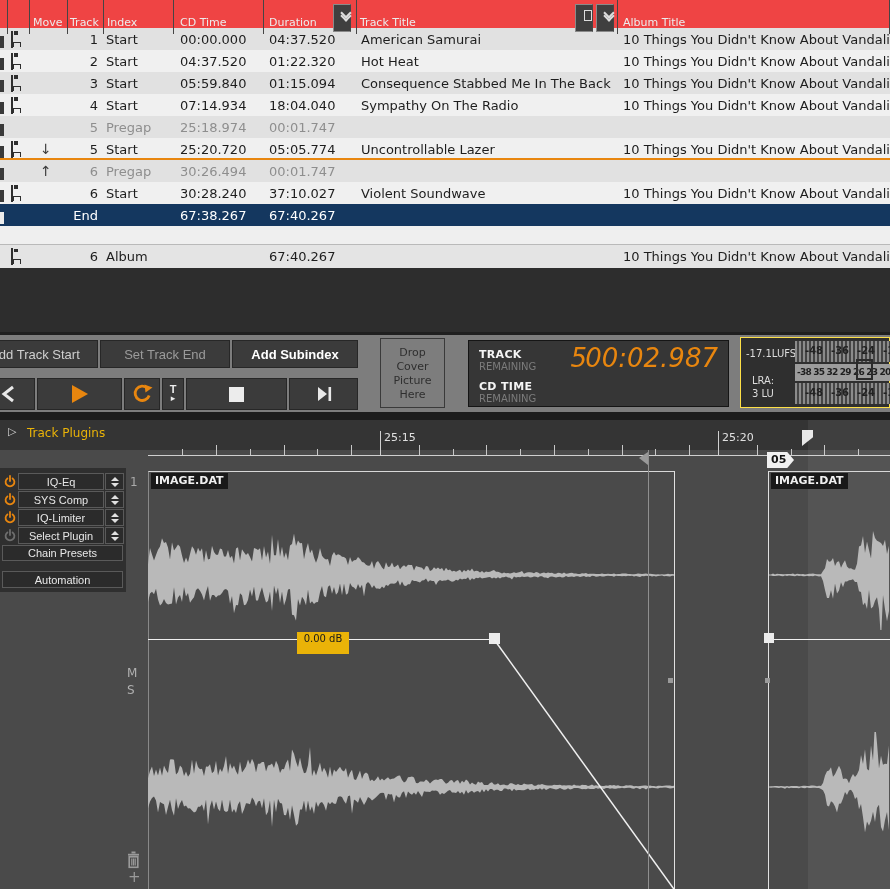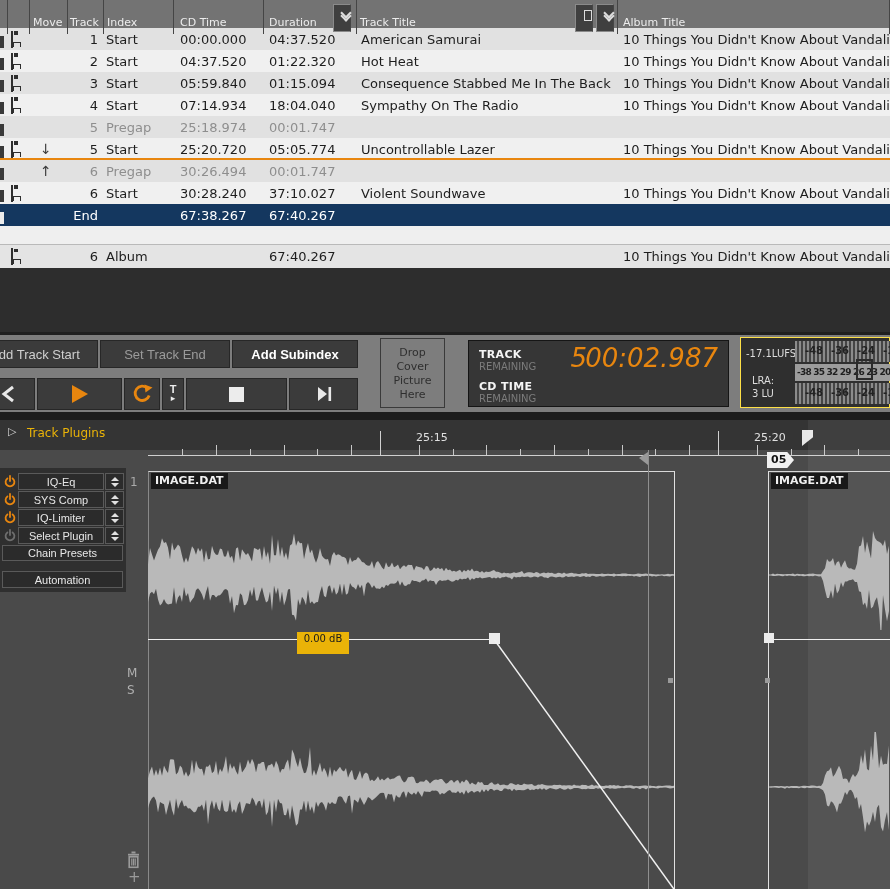--- a/index.html
+++ b/index.html
@@ -2,21 +2,21 @@
 <html><head>
 <meta charset="utf-8">
 <style>
   * { box-sizing: border-box; margin: 0; padding: 0; }
   html,body { width:890px; height:889px; overflow:hidden; background:#7d7d7d;
     font-family:"DejaVu Sans", sans-serif; }
 
   
   #cue { position:absolute; top:0; left:0; width:890px; height:332px; background:#2d2d2d; }
   .grid { display:grid; grid-template-columns:8px 22px 38px 36px 70px 90px 93px 261px 272px; width:890px; }
-  #cue-header { height:28px; background:#737373; color:#ececec; font-size:11px; align-items:end; position:relative; }
+  #cue-header { height:28px; background:#ef4444; color:#ececec; font-size:11px; align-items:end; position:relative; }
   #cue-header > div { padding-bottom:5px; border-right:1px solid #454545; height:100%; display:flex; align-items:flex-end; }
   .h-move{padding-left:3px;} .h-track{padding-left:2px;} .h-index{padding-left:3px;margin-top:16px;}
   .h-cd{padding-left:6px;} .h-dur{padding-left:5px;} .h-title{padding-left:3px;} .h-album{padding-left:5px;}
   .hicon { position:absolute; width:18px; height:16px; top:4px; background:#3f3f3f; border:1px solid #8a8a8a;
     display:flex; flex-direction:column; align-items:center; justify-content:center; }
   .chev { width:8px; height:8px; border-right:2px solid #ddd; border-bottom:2px solid #ddd; transform:rotate(45deg); margin-top:-5px; }
   .chev:first-child { margin-top:-2px; }
   .pageic { width:8px; height:11px; border:1.5px solid #ddd; background:#3f3f3f; }
 
   .r { height:22px; background:#f0f0f0; color:#1d1d1d; font-size:13px; align-items:center; }
@@ -68,21 +68,21 @@
 
   
   #editor { position:absolute; top:412px; left:0; width:890px; height:477px; background:#4a4a4a; overflow:hidden; }
   #ed-darktop { position:absolute; top:0; left:0; width:890px; height:8px; background:#1d1d1d; }
   #ed-head { position:absolute; top:8px; left:0; width:890px; height:30px; background:#343434; }
   #tp-tri { position:absolute; left:8px; top:5px; color:#ddd; font-size:11px; }
   #tp-title { position:absolute; left:27px; top:6px; color:#eab308; font-size:12px; }
   #ruler-line { position:absolute; left:148px; top:34.5px; width:742px; height:1.5px; background:#d0d0d0; }
   .tick { position:absolute; width:1px; background:#c8c8c8; }
   .major { position:absolute; width:1px; top:11px; height:24px; background:#d0d0d0; }
-  .mlabel { position:absolute; top:11px; color:#e0e0e0; font-size:11px;margin-left:32px; }
+  .mlabel { position:absolute; top:11px; color:#e0e0e0; font-size:11px; }
   #flag { position:absolute; left:802px; top:10px; width:11px; height:16px; background:#e8e8e8;
     clip-path:polygon(0 0,100% 0,100% 45%,0 100%); }
   #lightband { position:absolute; left:808px; top:8px; width:82px; height:469px; background:rgba(255,255,255,0.06); }
 
   
   #rack { position:absolute; left:0; top:56px; width:126px; height:124px; background:#2f2f2f; }
   .slot { position:absolute; left:0; width:126px; height:17px; }
   .pwr { position:absolute; left:2px; top:0; width:15px; height:17px; display:flex; align-items:center; justify-content:center; }
   .pname { position:absolute; left:18px; top:0; width:86px; height:17px; background:#2b2b2b; border:1px solid #5a5a5a;
     color:#e6e6e6; font-size:11px; display:flex; align-items:center; justify-content:center; }

